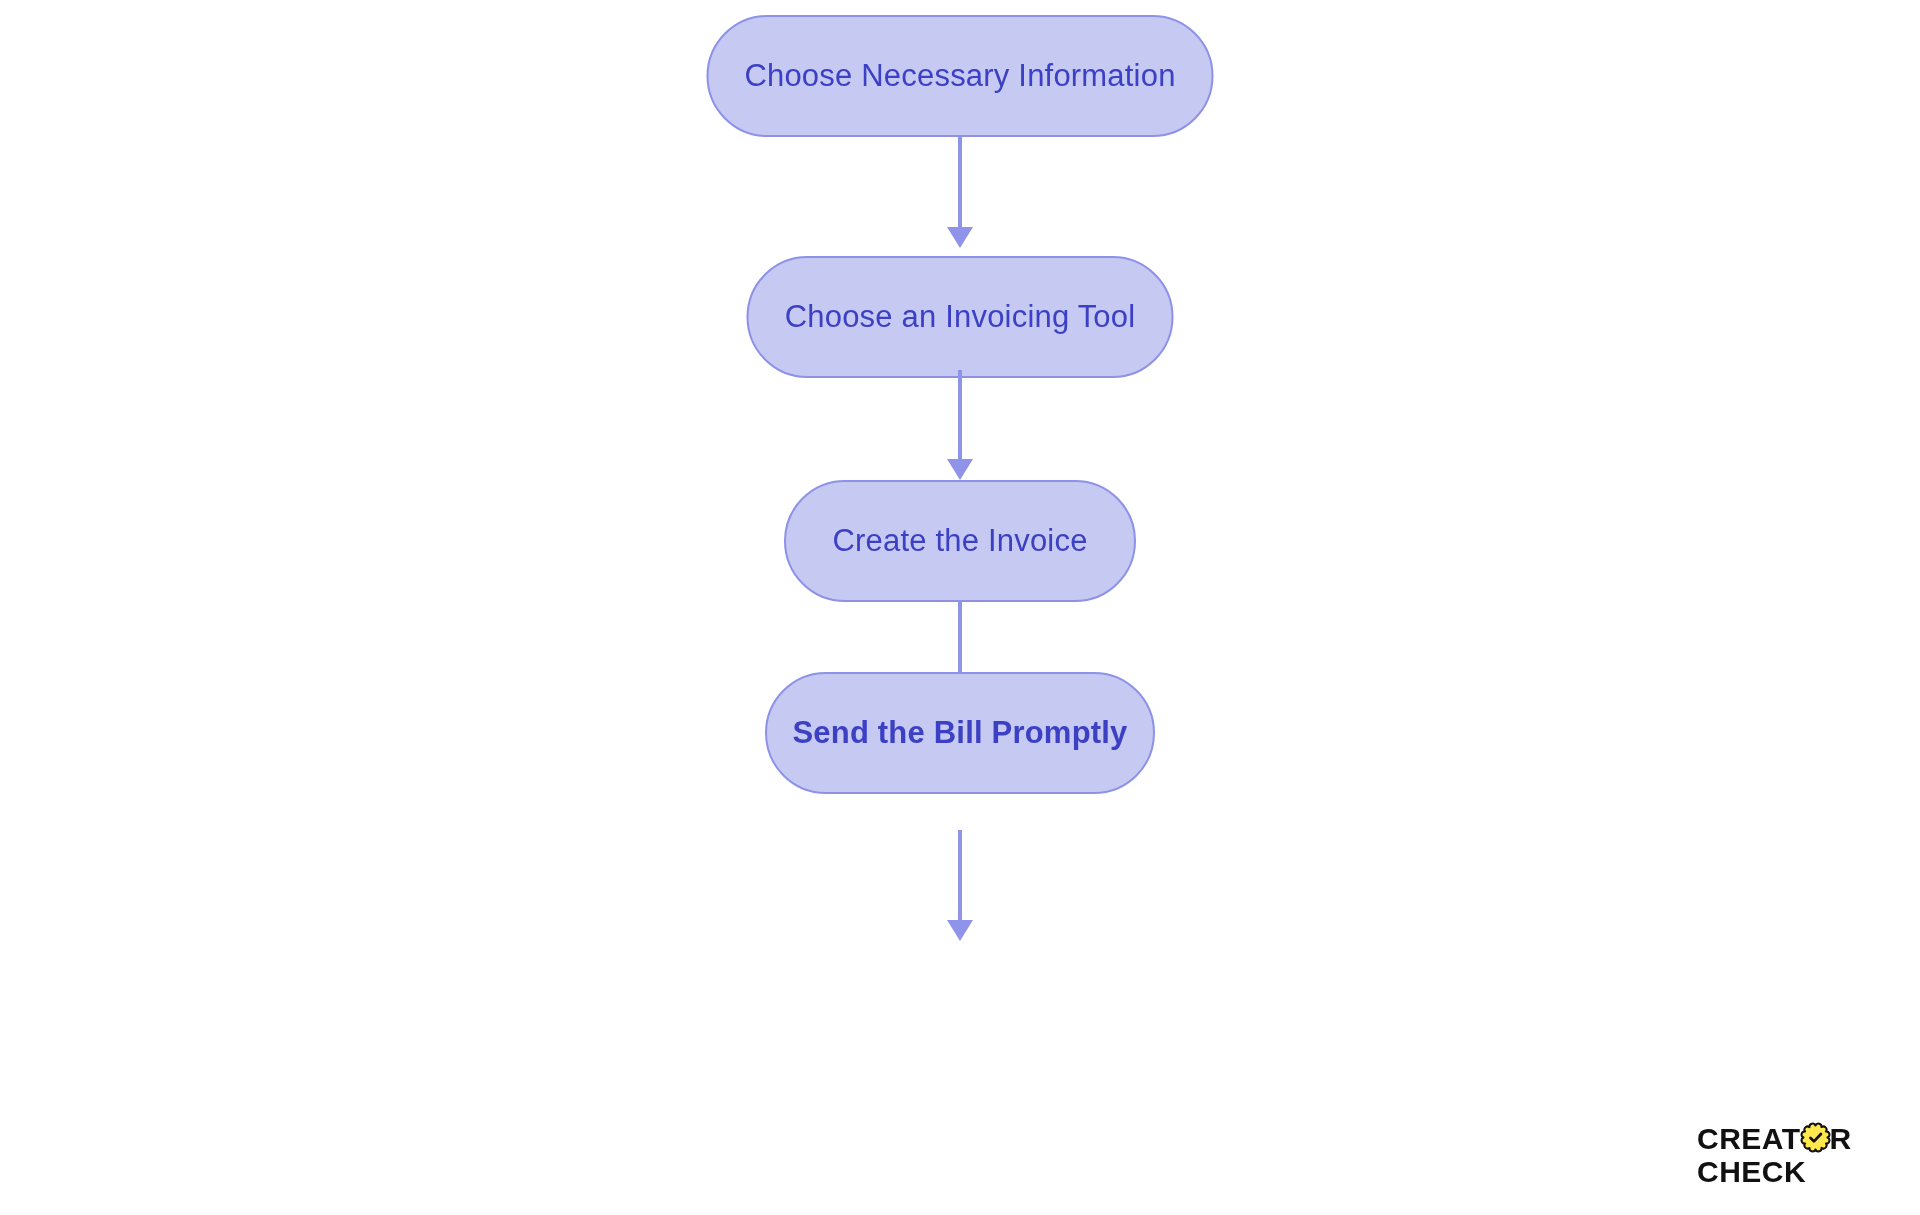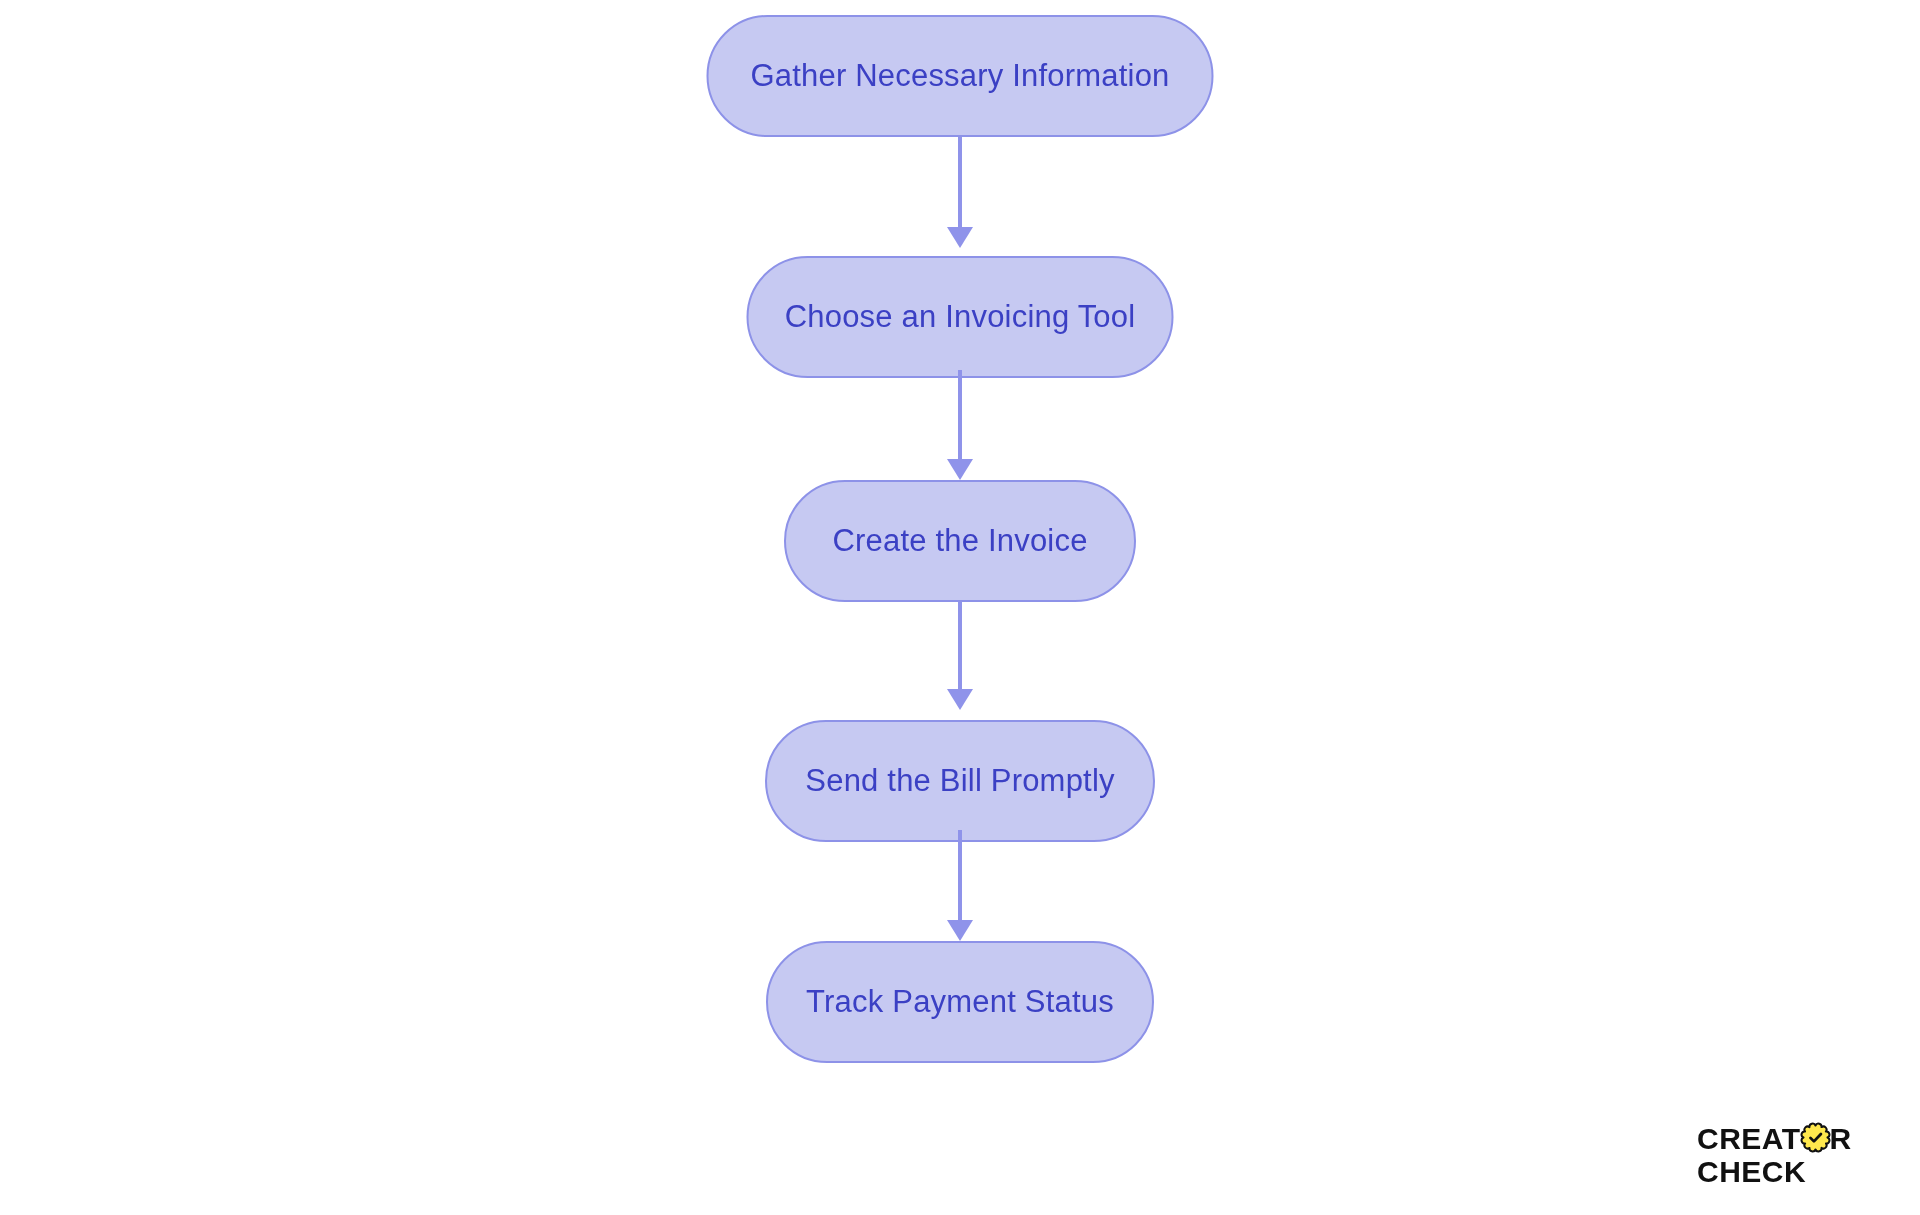--- a/index.html
+++ b/index.html
@@ -32,21 +32,21 @@
   }
   .node-label {
     color: #3b40c4;
     font-size: 31px;
     letter-spacing: 0.2px;
     white-space: nowrap;
   }
   .n0 { top: 15px;  width: 507px; }
   .n1 { top: 248px; width: 427px; margin-top: 8px; }
   .n2 { top: 480px; width: 352px; text-align: right; }
-  .n3 { top: 720px; width: 390px; }
+  .n3 { top: 672px; width: 390px; font-weight: bold; }
   .n4 { top: 941px; width: 388px; }
 
   
   .arrow {
     position: absolute;
     left: 50%;
     transform: translateX(-50%);
     width: 28px;
   }
   .a0 { top: 137px; height: 111px; }
@@ -98,21 +98,21 @@
     position: relative;
     top: -1px;
   }
 </style>
 </head>
 <body>
 
 <div class="canvas">
 
   <div class="node n0">
-    <span class="node-label">Gather Necessary Information</span>
+    <span class="node-label">Choose Necessary Information</span>
   </div>
 
   <div class="arrow a0">
     <div class="arrow-line"></div>
     <div class="arrow-head"></div>
   </div>
 
   <div class="node n1">
     <span class="node-label">Choose an Invoicing Tool</span>
   </div>
@@ -133,23 +133,20 @@
 
   <div class="node n3">
     <span class="node-label">Send the Bill Promptly</span>
   </div>
 
   <div class="arrow a3">
     <div class="arrow-line"></div>
     <div class="arrow-head"></div>
   </div>
 
-  <div class="node n4">
-    <span class="node-label">Track Payment Status</span>
-  </div>
 
   <div class="watermark">
     <div class="wm-line">
       <span>CREAT</span>
         <svg class="badge" viewBox="0 0 40 40" xmlns="http://www.w3.org/2000/svg">
         <path d="M 35.5 20
                  A 4.05 4.05 0 0 1 33.42 27.75
                  A 4.05 4.05 0 0 1 27.75 33.42
                  A 4.05 4.05 0 0 1 20 35.5
                  A 4.05 4.05 0 0 1 12.25 33.42

